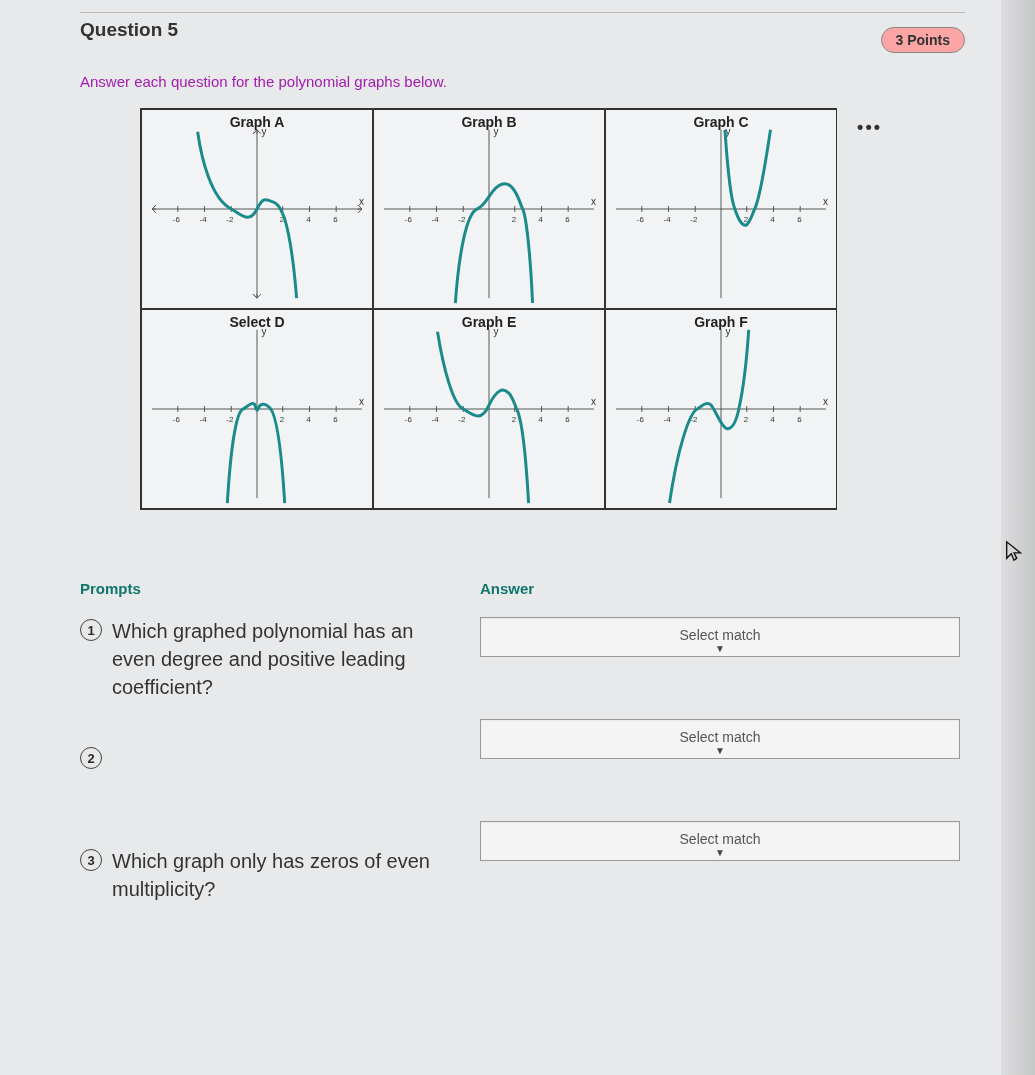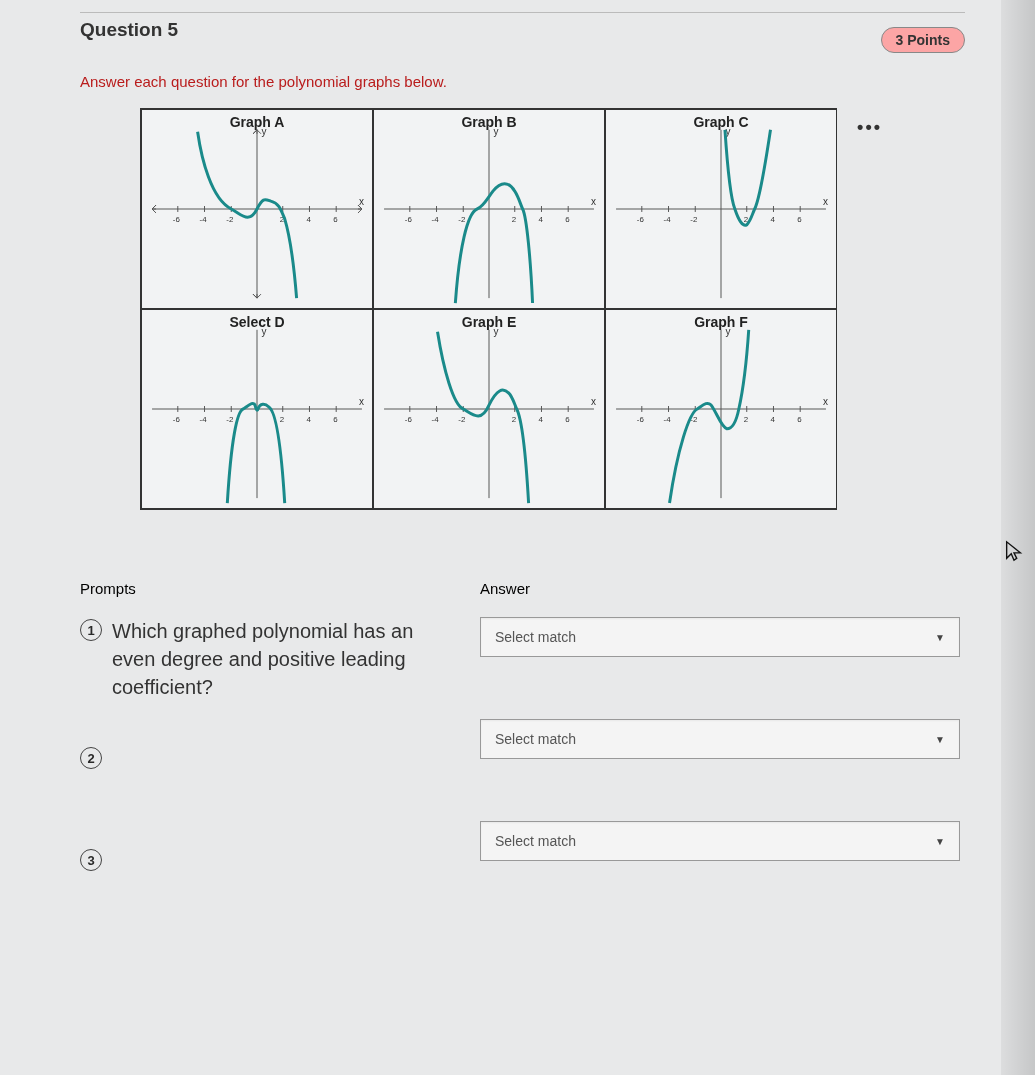--- a/index.html
+++ b/index.html
@@ -31,21 +31,21 @@
     border-radius: 18px;
     padding: 4px 14px;
     font-size: 14px;
     font-weight: 600;
     color: #333;
     background: #fca5a5;
     margin-top: 8px;
   }
   .instruction {
     font-size: 15px;
-    color: #b91c1c;
+    color: #a21caf;
     margin-bottom: 18px;
   }
   .graph-grid {
     display: grid;
     grid-template-columns: repeat(3, 232px);
     grid-template-rows: repeat(2, 200px);
     border: 1px solid #333;
     width: 697px;
     margin-left: 60px;
     position: relative;
@@ -100,22 +100,22 @@
   
   .pa-section {
     margin-top: 70px;
     display: flex;
     gap: 40px;
   }
   .col-prompts { width: 360px; }
   .col-answers { width: 480px; }
   .col-header {
     font-size: 15px;
-    font-weight: 400;
-    color: #000000;
+    font-weight: 700;
+    color: #0f766e;
     margin-bottom: 20px;
   }
   .prompt-row {
     display: flex;
     align-items: flex-start;
     gap: 10px;
     margin-bottom: 44px;
     min-height: 58px;
   }
   .num-circle {
@@ -136,26 +136,27 @@
     color: #333;
     line-height: 1.4;
   }
   .select-box {
     border: 1px solid #999;
     background: #f4f4f4;
     height: 40px;
     display: flex;
     align-items: center;
     justify-content: space-between;
-    padding: 3px 14px;
+    padding: 9px 14px;
     font-size: 14px;
     color: #555;
     margin-bottom: 62px;
     cursor: pointer;
     box-shadow: inset 0 1px 2px rgba(0,0,0,0.05);
+    flex-direction: column;
   }
   .select-box .chev {
     font-size: 10px;
     color: #444;
   }
   .divider-top {
     border-top: 1px solid #bbb;
     margin-bottom: 6px;
     margin-top: -8px;
   }
@@ -377,20 +378,21 @@
 
       <div class="prompt-row">
         <div class="num-circle">1</div>
         <div class="prompt-text">Which graphed polynomial has an even degree and positive leading coefficient?</div>
       </div>
       <div class="prompt-row">
         <div class="num-circle">2</div>
       </div>
       <div class="prompt-row">
         <div class="num-circle">3</div>
+        <div class="prompt-text">Which graph only has zeros of even multiplicity?</div>
       </div>
     </div>
 
     <div class="col-answers">
       <div class="col-header">Answer</div>
 
       <div class="select-box">
         <span>Select match</span>
         <span class="chev">▼</span>
       </div>

